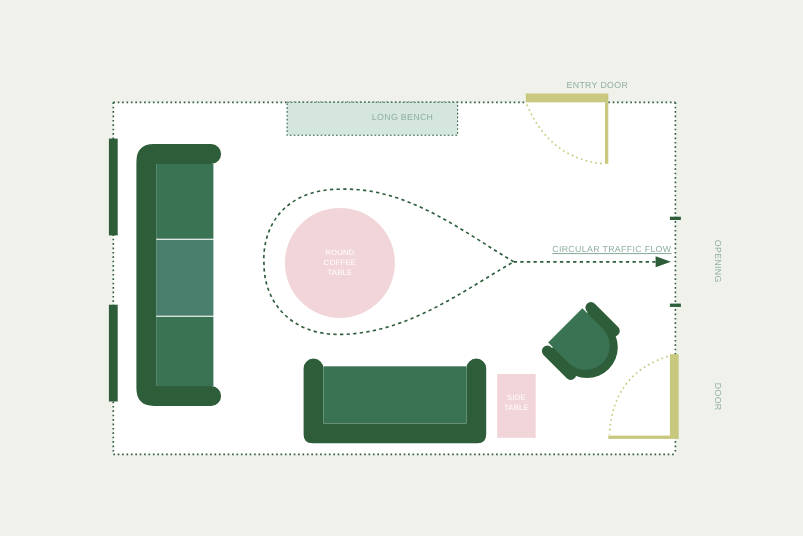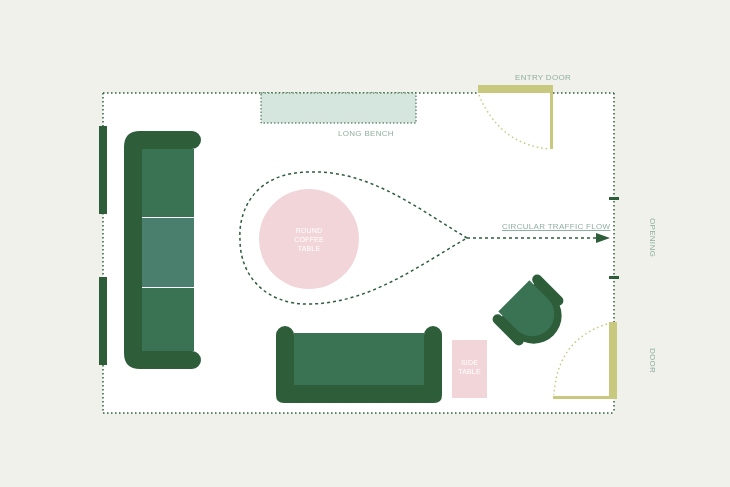--- a/index.html
+++ b/index.html
@@ -69,21 +69,21 @@
 
   <circle cx="309" cy="239" r="50" fill="#f2d5d9"></circle>
 
   <g fill="none" stroke="#2e5e3e" stroke-width="1.5" stroke-dasharray="3 3">
     <path d="M 467 238 C 420 210 370 170 310 172 C 255 172 238 210 240 240 C 240 275 265 305 310 304 C 370 303 420 265 467 238"></path>
     <line x1="467" y1="238" x2="597" y2="238"></line>
   </g>
   <polygon points="596,233 610,238 596,243" fill="#2e5d3a"></polygon>
 </svg>
 
-<div class="lbl" style="left:310px; top:102px;margin-top:27px;">LONG BENCH</div>
+<div class="lbl" style="left:310px; top:102px;">LONG BENCH</div>
 <div class="lbl" style="left:487px; top:73px;">ENTRY DOOR</div>
 <div class="lbl" style="left:474px; top:222px;text-decoration:underline;">CIRCULAR TRAFFIC FLOW</div>
 <div class="lbl vert" style="left:620px; top:218px;">OPENING</div>
 <div class="lbl vert" style="left:620px; top:348px;">DOOR</div>
 
 <div class="lbl-white" style="left:279px; top:226px; width:60px;">
   <div>ROUND</div>
   <div>COFFEE</div>
   <div>TABLE</div>
 </div>

